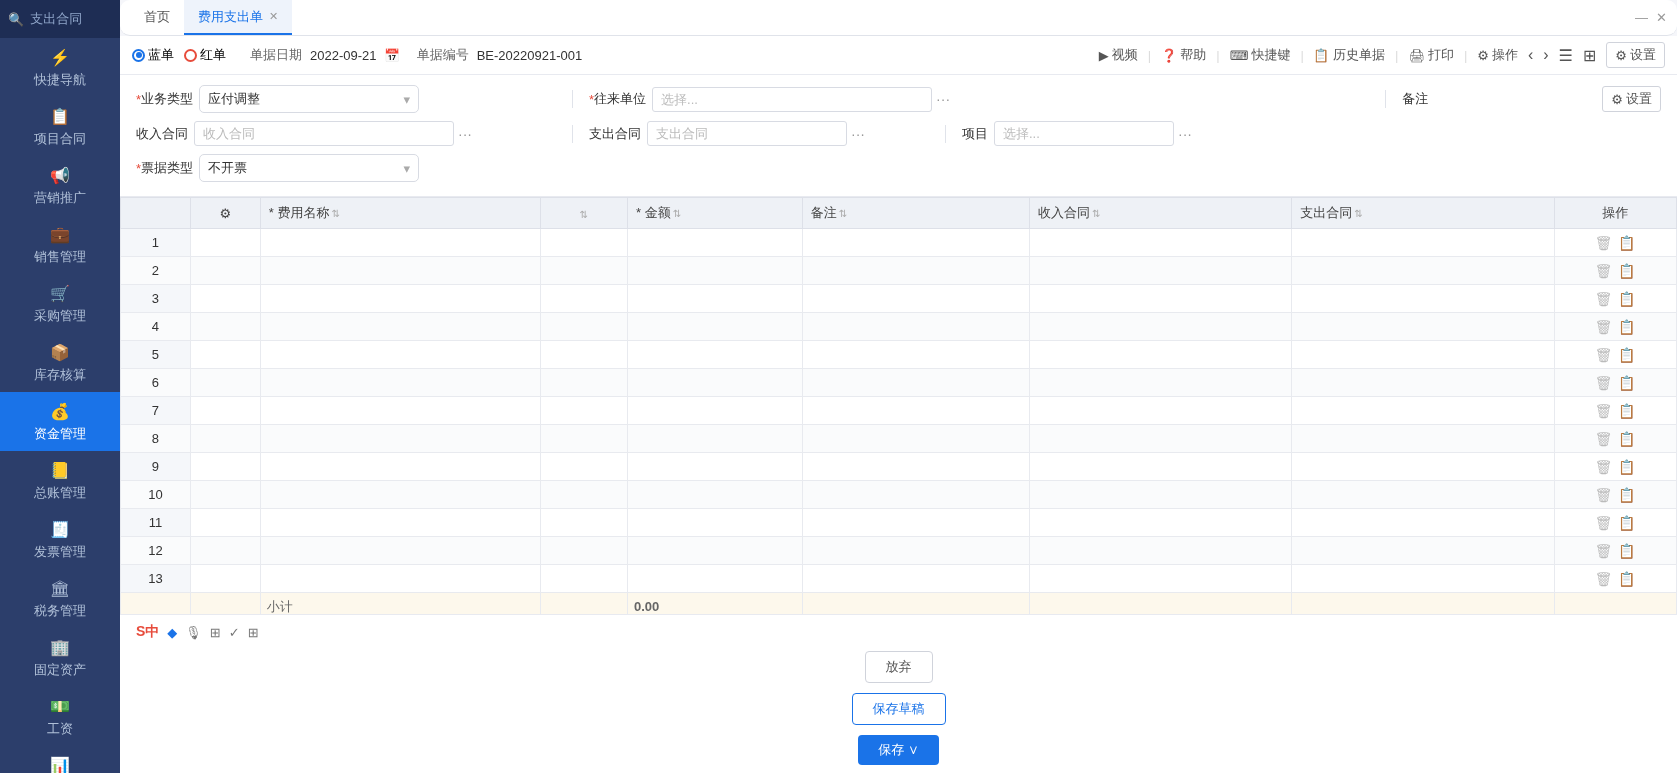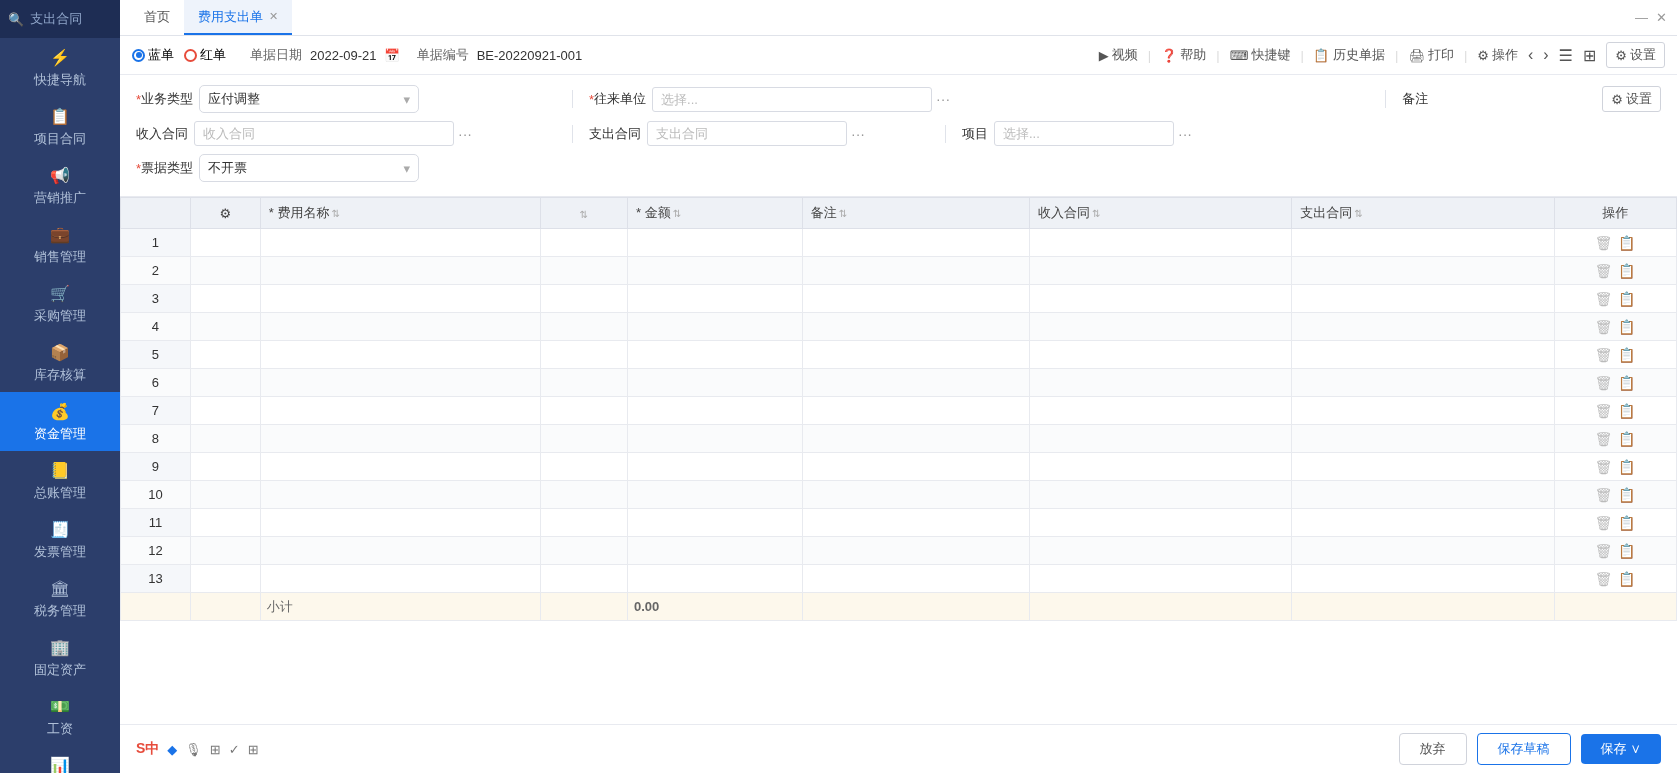--- a/index.html
+++ b/index.html
@@ -49,20 +49,21 @@
 
     
     .tab-bar {
       display: flex;
       align-items: center;
       background: #fff;
       border-bottom: 1px solid #e0e3ea;
       padding: 0 10px;
       height: 36px;
       flex-shrink: 0;
+      border-radius: 10px;
     }
     .tab {
       display: flex;
       align-items: center;
       padding: 0 14px;
       height: 100%;
       cursor: pointer;
       color: #555;
       border-bottom: 2px solid transparent;
       font-size: 13px;
@@ -187,20 +188,21 @@
     
     .bottom-bar {
       display: flex;
       align-items: center;
       justify-content: flex-end;
       padding: 8px 16px;
       background: #fff;
       border-top: 1px solid #e8eaf0;
       gap: 10px;
       flex-shrink: 0;
+      flex-direction: column;
     }
     .bottom-icons { margin-right: auto; display: flex; align-items: center; gap: 8px; color: #777; }
     .btn { padding: 6px 20px; border-radius: 4px; cursor: pointer; font-size: 13px; border: none; outline: none; }
     .btn-default { background: #fff; border: 1px solid #d0d3db; color: #555; }
     .btn-draft { background: #fff; border: 1px solid #1a73e8; color: #1a73e8; }
     .btn-primary { background: #1a73e8; color: #fff; }
   </style>
 </head>
 <body>
 

